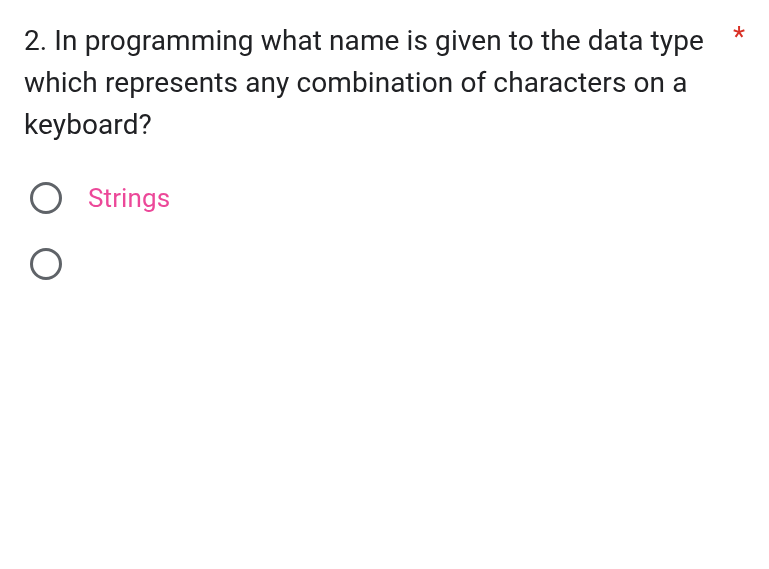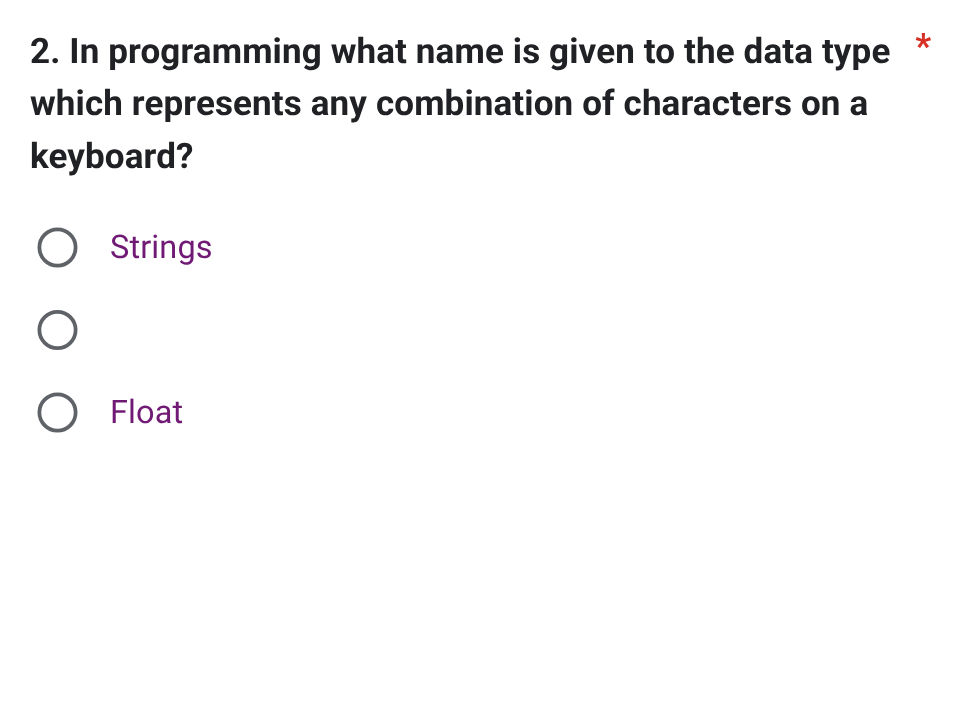--- a/index.html
+++ b/index.html
@@ -44,45 +44,40 @@
     }
     .radio-circle {
       width: 32px;
       height: 32px;
       border-radius: 50%;
       border: 3px solid #5f6368;
       flex-shrink: 0;
     }
     .option-label {
       font-size: 26px;
-      color: #701a75;
+      color: #ec4899;
       letter-spacing: 0.1px;
     }
     .question-first-line {
       display: flex;
       align-items: flex-start;
       justify-content: space-between;
-      font-weight: bold;
     }
   </style>
 </head>
 <body>
 
 <div class="question-block">
   <div class="question-first-line">
     <span class="question-text">2. In programming what name is given to the data type which represents any combination of characters on a keyboard?</span>
     <span class="required-asterisk">*</span>
   </div>
 </div>
 
 <div class="options">
   <div class="option">
     <div class="radio-circle"></div>
     <span class="option-label">Strings</span>
   </div>
   <div class="option">
     <div class="radio-circle"></div>
   </div>
-  <div class="option">
-    <div class="radio-circle"></div>
-    <span class="option-label">Float</span>
-  </div>
 </div>
 
 </body></html>

